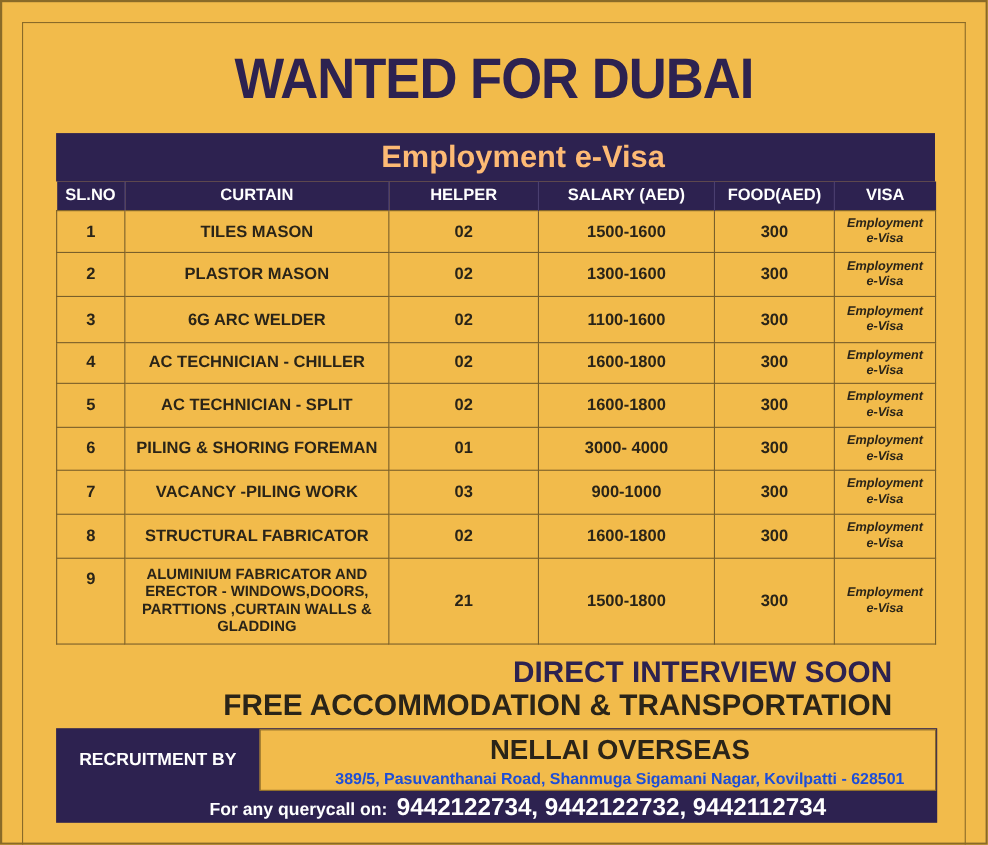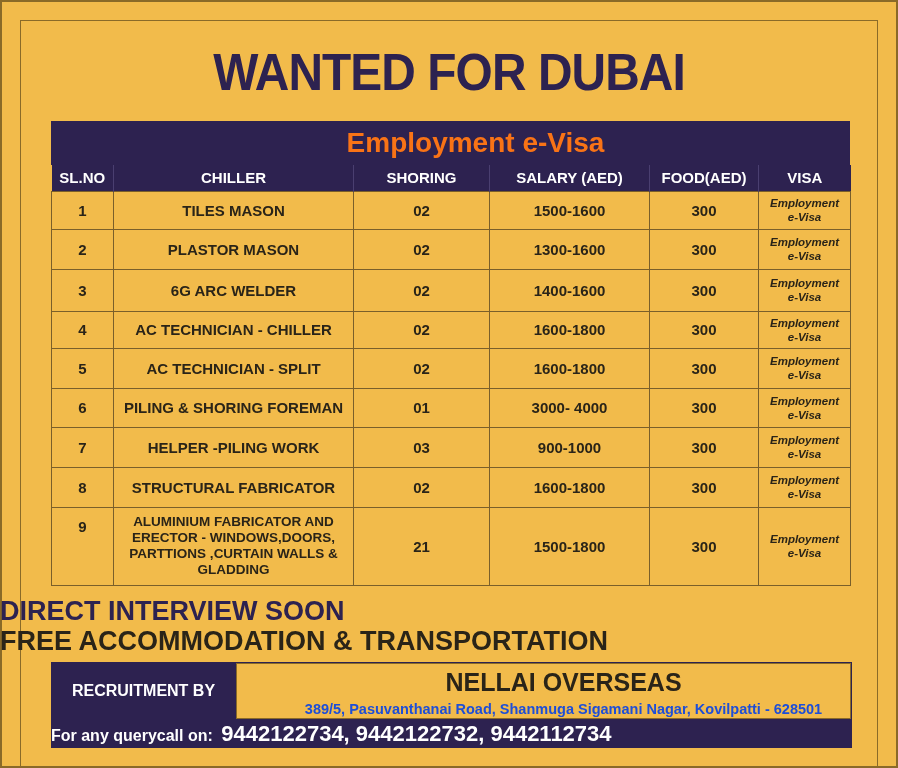--- a/index.html
+++ b/index.html
@@ -22,21 +22,21 @@
     position: absolute; left: 0; top: 42px; width: 898px;
     text-align: center;
     font-size: 52px; font-weight: bold; color: #2d2250;
     letter-spacing: -1px;
     transform: scaleX(0.92);
   }
   .table-wrap {
     position: absolute; left: 51px; top: 121px; width: 799px;
   }
   .table-title {
-    background: #2d2250; color: #f97316;
+    background: #2d2250; color: #fdba74;
     height: 44px; line-height: 44px;
     text-align: center; font-size: 28px; font-weight: bold;
     padding-left: 50px;
   }
   table {
     width: 799px; border-collapse: collapse; table-layout: fixed;
   }
   th {
     background: #2d2250; color: #ffffff;
     font-size: 15px; font-weight: bold; height: 26px;
@@ -46,21 +46,21 @@
   td {
     border: 1px solid #7a5f2a;
     text-align: center; color: #2a2418;
     font-weight: bold; font-size: 15px;
     vertical-align: middle;
   }
   td.trade { font-size: 15px; line-height: 17px; }
   td.trade.multi { font-size: 13.5px; line-height: 16px; padding: 2px 6px; }
   td.visa { font-size: 11.5px; line-height: 14px; font-style: italic; }
   .banner1, .banner2 {
-    position: absolute; left: 0; width: 811px; text-align: left;
+    position: absolute; left: 0; width: 811px; text-align: right;
     font-weight: bold; color: #2a2418;
   }
   .banner1 { top: 596px; font-size: 27px; color: #2d2250; }
   .banner2 { top: 626px; font-size: 27px; }
   .footer {
     position: absolute; left: 51px; top: 662px; width: 801px; height: 86px;
     background: #2d2250;
   }
   .recruit-label {
     position: absolute; left: 0; top: 0; width: 185px; height: 58px;
@@ -74,21 +74,21 @@
     padding-left: 40px;
   }
   .company-name {
     font-size: 25px; font-weight: bold; color: #2a2418; margin-top: 4px;
   }
   .company-addr {
     font-size: 14.5px; color: #1d4ed8; margin-top: 4px; font-weight: bold;
   }
   .contact-line {
     position: absolute; left: 0; top: 58px; width: 700px; height: 28px;
-    text-align: left; color: #fff; font-weight: bold;
+    text-align: right; color: #fff; font-weight: bold;
     line-height: 28px;
   }
   .contact-label { font-size: 16px; }
   .contact-phones { font-size: 22px; margin-left: 4px; }
 </style>
 </head>
 <body>
 
 <div class="outer-frame"></div>
 <div class="inner-frame"></div>
@@ -102,22 +102,22 @@
       <col style="width:62px">
       <col style="width:240px">
       <col style="width:136px">
       <col style="width:160px">
       <col style="width:109px">
       <col style="width:92px">
     </colgroup>
     <thead>
       <tr>
         <th>SL.NO</th>
-        <th>CHILLER</th>
-        <th>SHORING</th>
+        <th>CURTAIN</th>
+        <th>HELPER</th>
         <th>SALARY (AED)</th>
         <th>FOOD(AED)</th>
         <th>VISA</th>
       </tr>
     </thead>
     <tbody>
       <tr style="height:38px">
         <td>1</td>
         <td class="trade">TILES MASON</td>
         <td>02</td>
@@ -136,21 +136,21 @@
         <td>300</td>
         <td class="visa">
             <div>Employment</div>
             <div>e-Visa</div>
           </td>
       </tr>
       <tr style="height:42px">
         <td>3</td>
         <td class="trade">6G ARC WELDER</td>
         <td>02</td>
-        <td>1400-1600</td>
+        <td>1100-1600</td>
         <td>300</td>
         <td class="visa">
             <div>Employment</div>
             <div>e-Visa</div>
           </td>
       </tr>
       <tr style="height:37px">
         <td>4</td>
         <td class="trade">AC TECHNICIAN - CHILLER</td>
         <td>02</td>
@@ -178,21 +178,21 @@
         <td>01</td>
         <td>3000- 4000</td>
         <td>300</td>
         <td class="visa">
             <div>Employment</div>
             <div>e-Visa</div>
           </td>
       </tr>
       <tr style="height:40px">
         <td>7</td>
-        <td class="trade">HELPER -PILING WORK</td>
+        <td class="trade">VACANCY -PILING WORK</td>
         <td>03</td>
         <td>900-1000</td>
         <td>300</td>
         <td class="visa">
             <div>Employment</div>
             <div>e-Visa</div>
           </td>
       </tr>
       <tr style="height:40px">
         <td>8</td>

